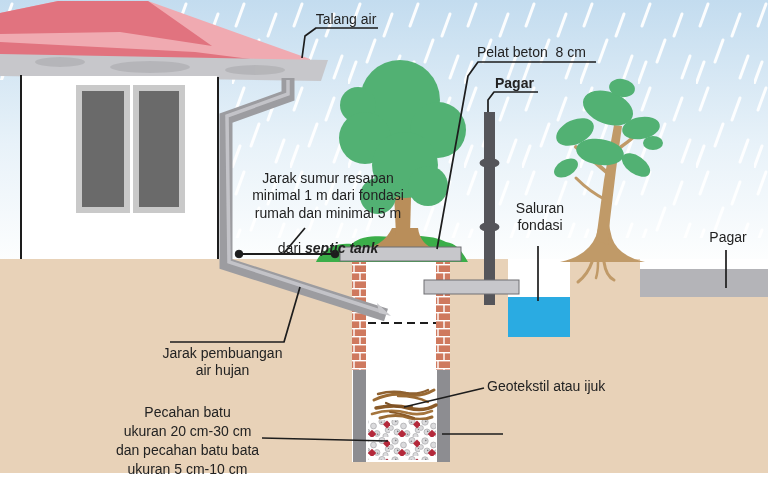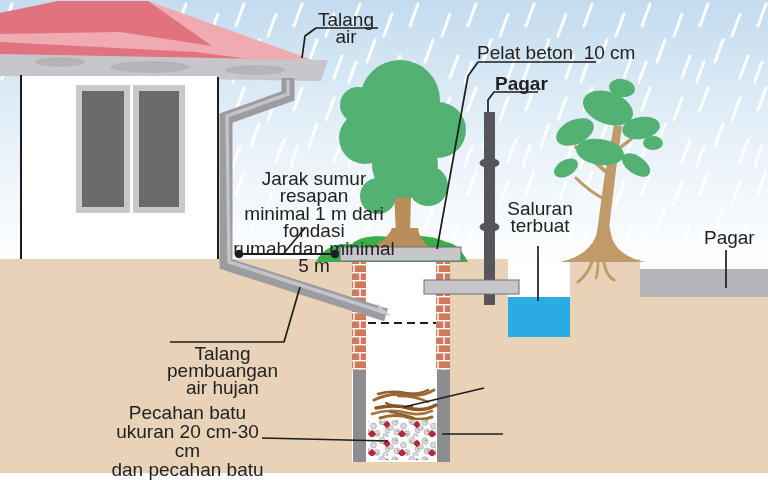--- a/index.html
+++ b/index.html
@@ -1,19 +1,19 @@
 <!DOCTYPE html>
 <html><head>
 <meta charset="utf-8">
 <style>
   html,body{margin:0;padding:0;background:#ffffff;}
   #stage{position:relative;width:768px;height:480px;overflow:hidden;
          font-family:"Liberation Sans",sans-serif;background:#ffffff;}
   #scene{position:absolute;left:0;top:0;}
-  .lbl{position:absolute;font-size:19px;line-height:17px;color:#222222;
+  .lbl{position:absolute;font-size:14px;line-height:17px;color:#222222;
        white-space:pre-line;pointer-events:none;}
   .ctr{text-align:center;}
   .ital{font-style:italic;font-weight:bold;}
 </style>
 </head>
 <body>
 
 <div id="stage">
 
 <svg id="scene" width="768" height="480" viewBox="0 0 768 480">
@@ -203,38 +203,42 @@
     <path d="M305,228 L284,253"></path>
     <path d="M170,342 L284,342 L300,287"></path>
     <path d="M262,438 L388,441"></path>
     <path d="M484,388 L404,407"></path>
     <path d="M503,434 L442,434"></path>
   </g>
 </svg>
 
 <div class="lbl ctr" style="left:308px;top:11px;width:76px;">Talang air</div>
 
-<div class="lbl" style="left:477px;top:44px;width:140px;white-space:pre;">Pelat beton  10 cm</div>
+<div class="lbl" style="left:477px;top:44px;width:140px;white-space:pre;">Pelat beton  8 cm</div>
 
 <div class="lbl" style="left:495px;top:75px;width:60px;font-weight:bold;">Pagar</div>
 
-<div class="lbl ctr" style="left:230px;top:152px;width:168px;line-height:17.5px;">
+<div class="lbl ctr" style="left:230px;top:152px;width:168px;line-height:17.5px;padding-left:14px;">
   <span>Jarak sumur resapan
 minimal 1 m dari fondasi
 rumah dan minimal 5 m</span>
+  <div>
+    <span>dari </span><span class="ital">septic tank</span>
+  </div>
 </div>
 
 <div class="lbl ctr" style="left:496px;top:200px;width:88px;">Saluran
-terbuat</div>
+fondasi</div>
 
 <div class="lbl ctr" style="left:704px;top:229px;width:48px;">Pagar</div>
 
-<div class="lbl ctr" style="left:150px;top:345px;width:145px;">Talang pembuangan
+<div class="lbl ctr" style="left:150px;top:345px;width:145px;">Jarak pembuangan
 air hujan</div>
 
 <div class="lbl ctr" style="left:105px;top:403px;width:165px;line-height:19px;">Pecahan batu
 ukuran 20 cm-30 cm
 dan pecahan batu bata
 ukuran 5 cm-10 cm</div>
 
+<div class="lbl" style="left:487px;top:378px;width:140px;">Geotekstil atau ijuk</div>
 
 
 </div>
 
 </body></html>

